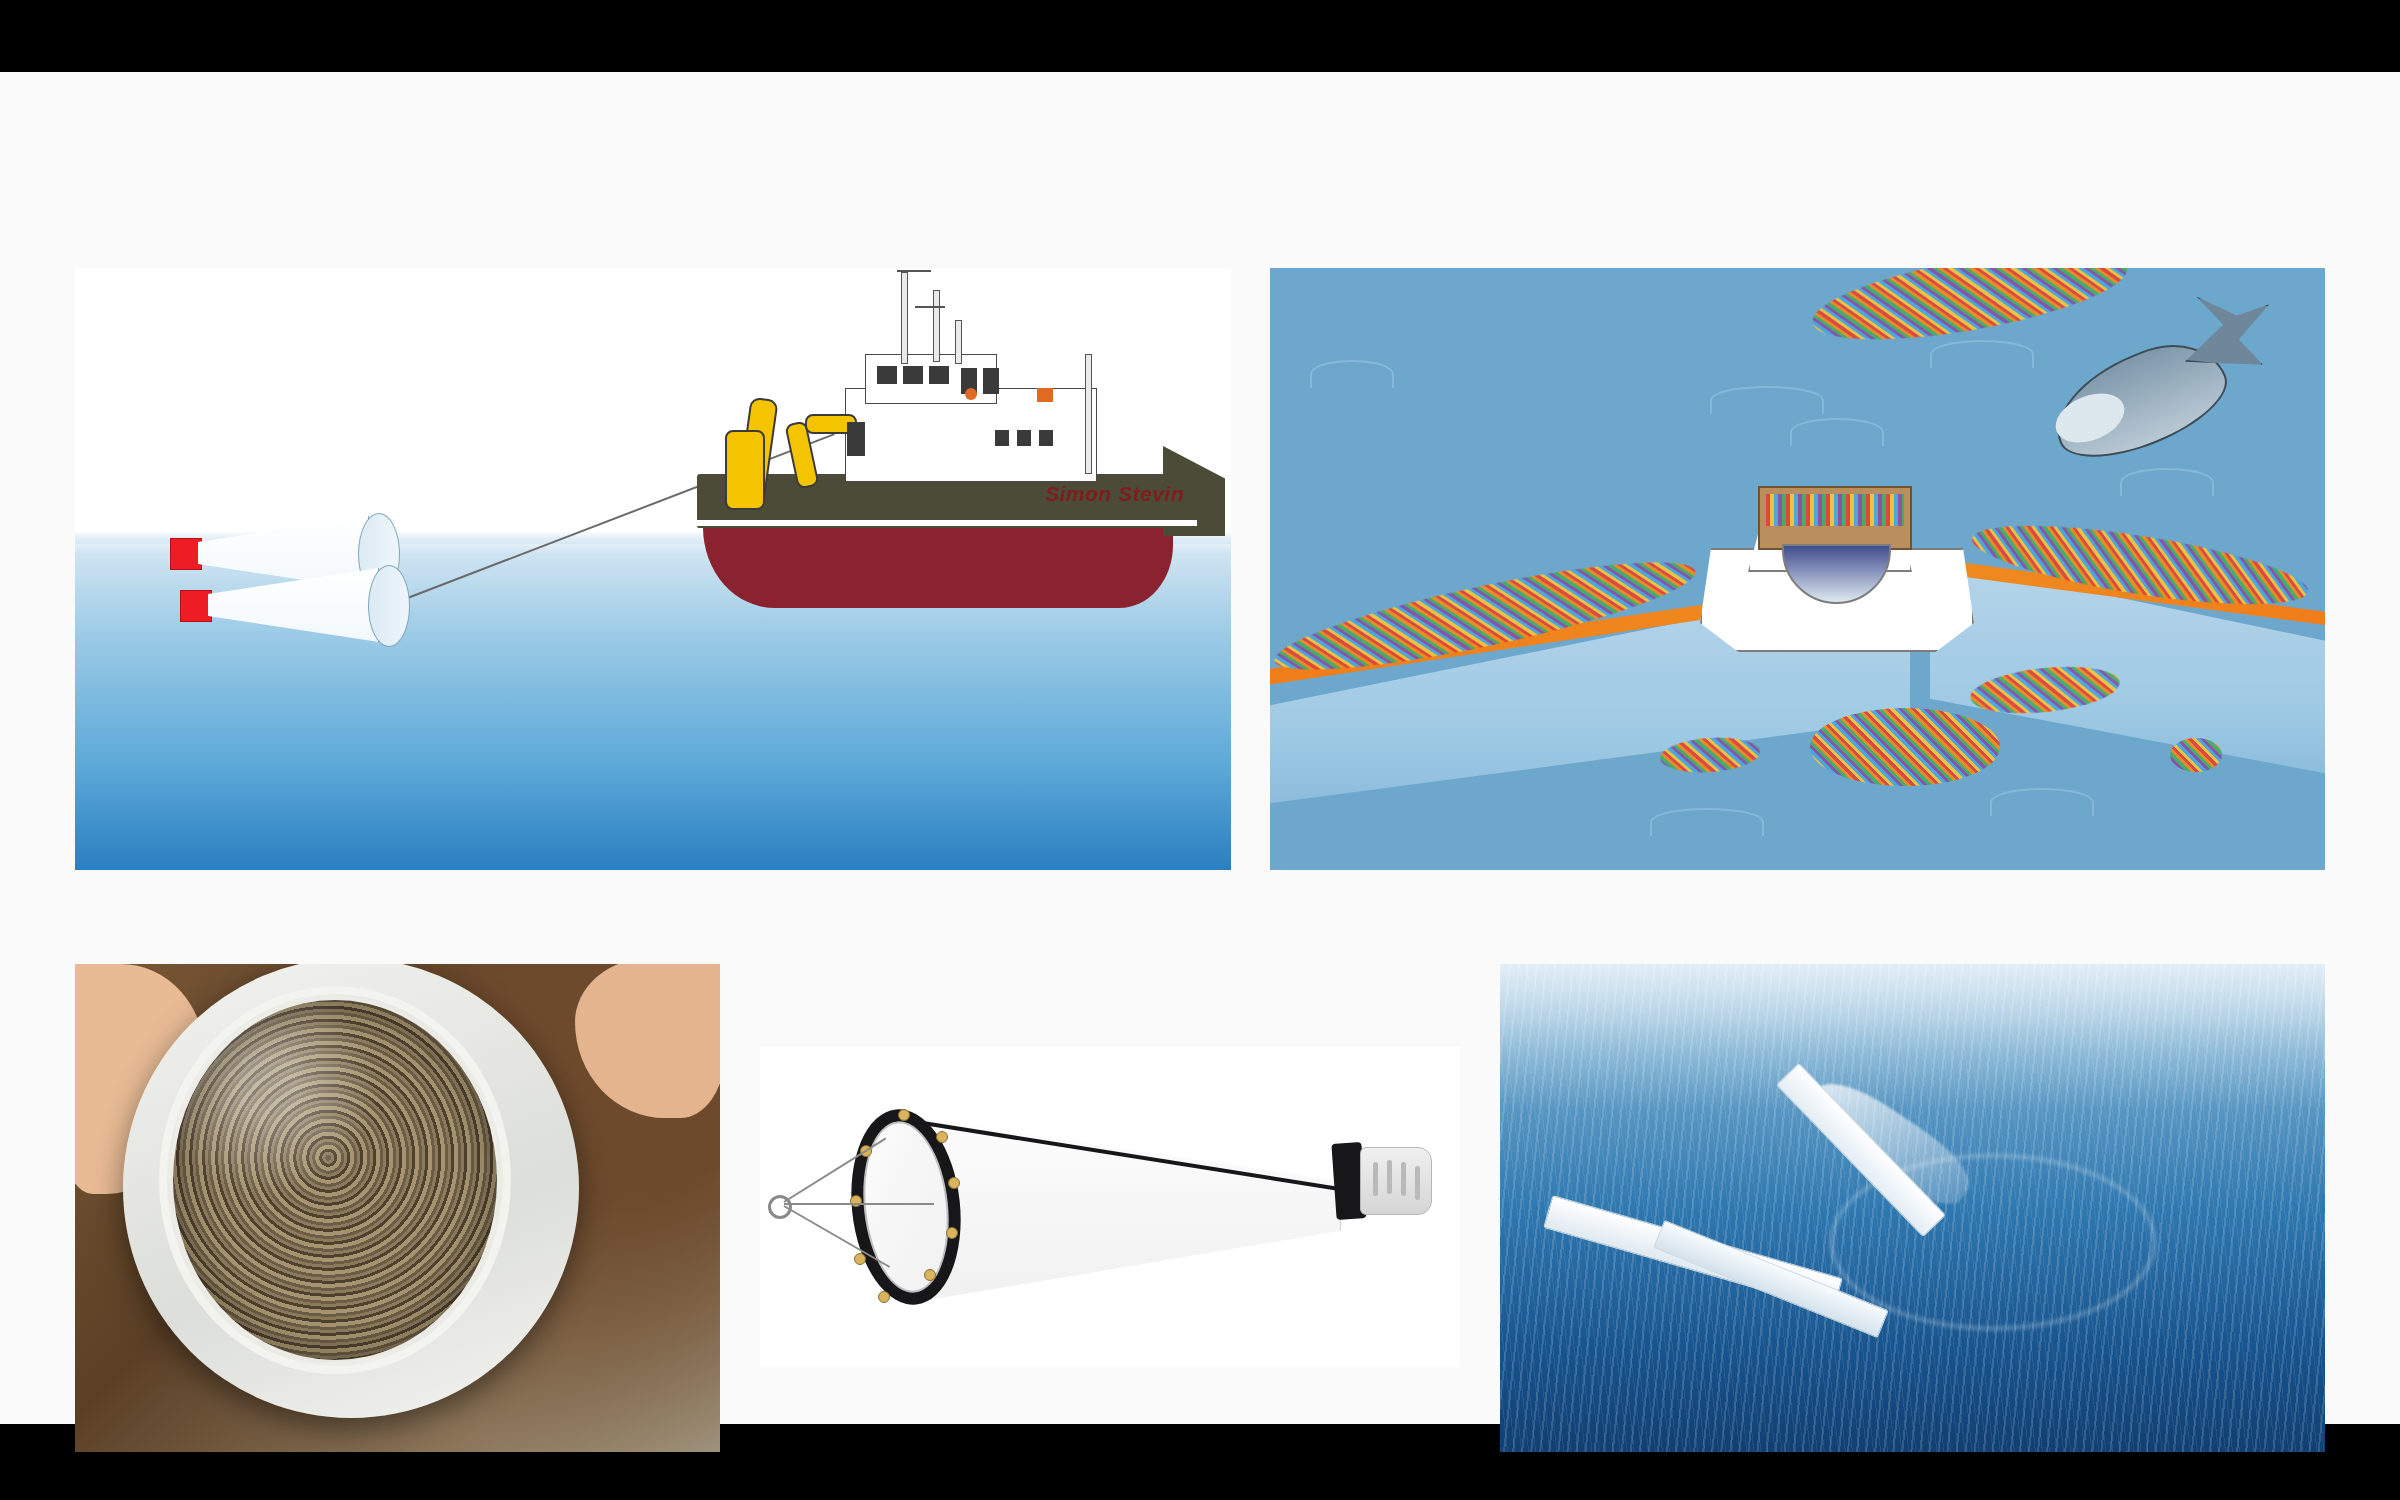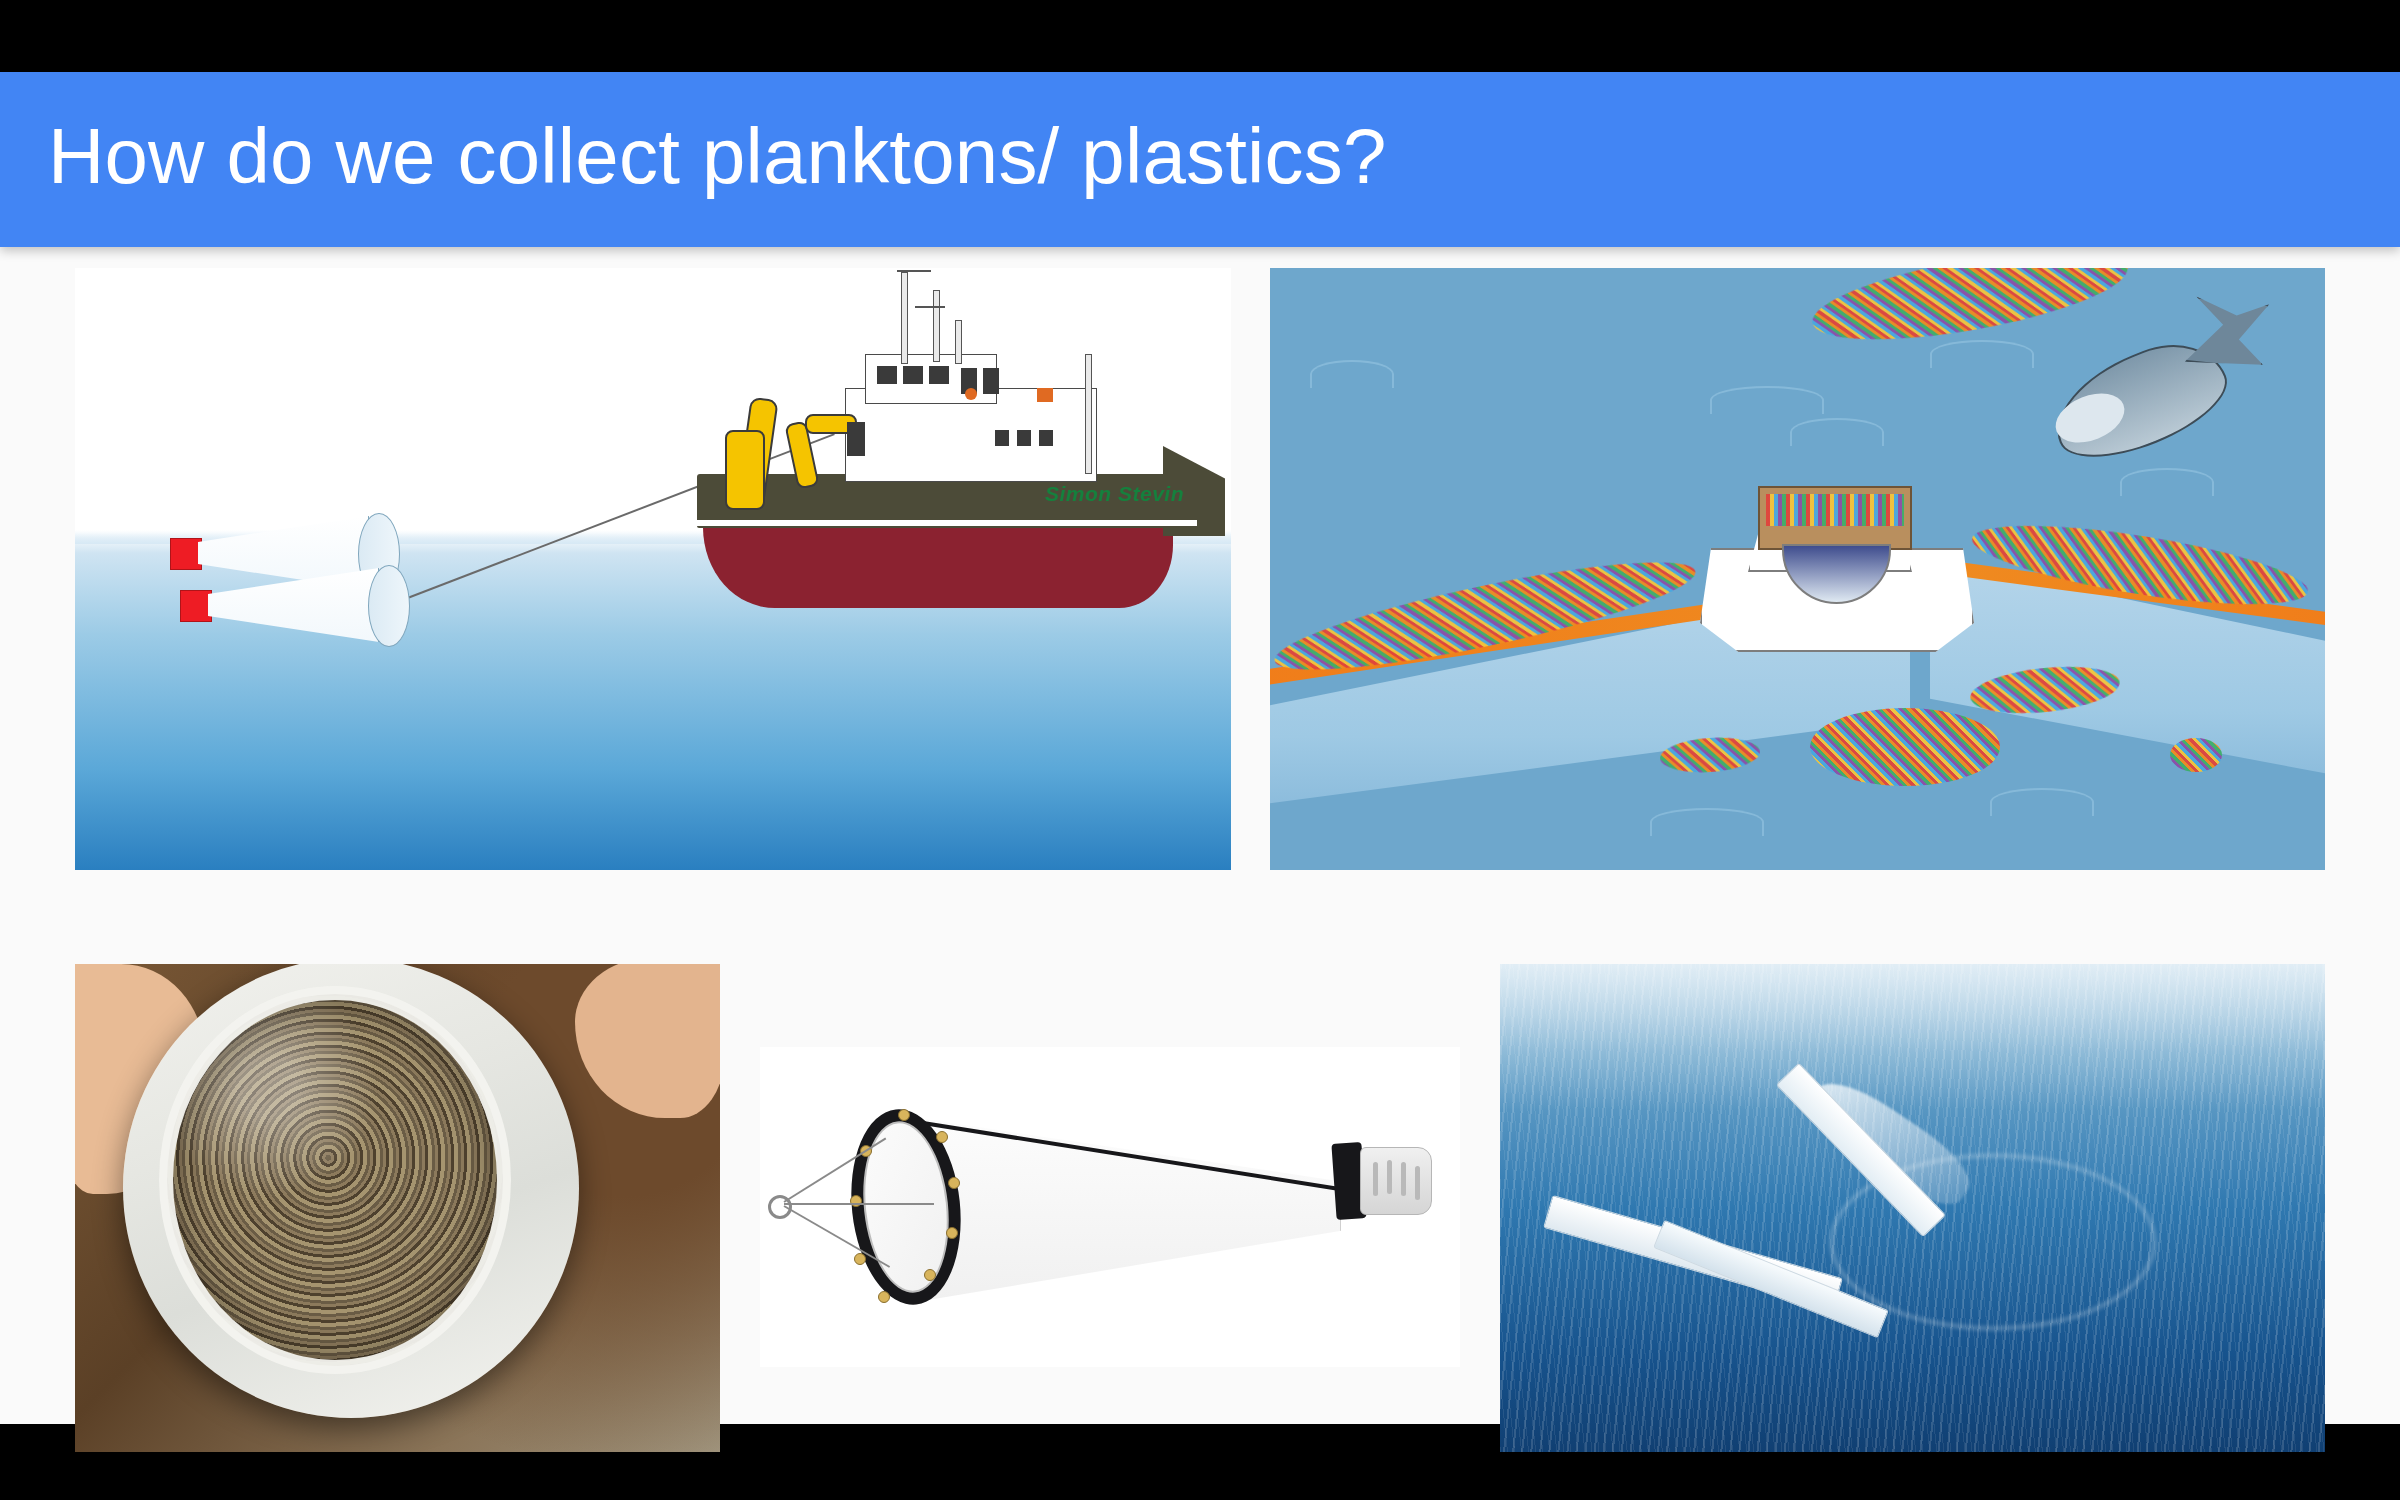--- a/index.html
+++ b/index.html
@@ -47,21 +47,21 @@
   .bridle{position:absolute;width:1px;background:#5d6b72;transform-origin:left center;}
 
   
   .ship{position:absolute;left:590px;top:58px;width:560px;height:330px;}
   .hull-red{position:absolute;left:38px;top:196px;width:470px;height:86px;
     background:#8b2230;border-radius:6px 22px 60px 80px/6px 14px 70px 90px;}
   .hull-dark{position:absolute;left:32px;top:148px;width:500px;height:54px;background:#4c4b38;
     border-radius:3px 10px 2px 2px;}
   .hull-stripe{position:absolute;left:32px;top:194px;width:500px;height:6px;background:#ffffff;}
   .ship-name{position:absolute;left:380px;top:156px;font-size:21px;font-style:italic;
-    font-weight:bold;color:#15803d;letter-spacing:.5px;white-space:nowrap;}
+    font-weight:bold;color:#7f1d1d;letter-spacing:.5px;white-space:nowrap;}
   .bow{position:absolute;left:498px;top:120px;width:62px;height:90px;background:#4c4b38;
     clip-path:polygon(0 0,100% 36%,100% 100%,0 100%);}
   .superstruct{position:absolute;left:180px;top:62px;width:250px;height:92px;background:#ffffff;
     border:1.5px solid #4a4a4a;}
   .bridge{position:absolute;left:200px;top:28px;width:130px;height:48px;background:#ffffff;
     border:1.5px solid #4a4a4a;}
   .win{position:absolute;background:#3a3a3a;}
   .mast{position:absolute;width:5px;background:#eaeaea;border:1px solid #555;}
   .crane{position:absolute;background:#f5c400;border:2px solid #3b3b3b;}
   .rail{position:absolute;border-top:2px solid #555;}
@@ -181,23 +181,20 @@
 </head>
 <body>
 
 <div class="screen">
 
   <div class="bar-top"></div>
   <div class="bar-bottom"></div>
 
   <div class="slide">
 
-    <div class="title-banner">
-      <div class="title-text">How do we collect planktons/ plastics?</div>
-    </div>
 
     <div class="photo" id="p1">
       <div class="p1-sky"></div>
       <div class="p1-sea"></div>
       <div class="p1-sealine"></div>
 
       <div class="p1-cable"></div>
 
       <div class="net p1-net1">
         <div class="cod" style="left:0;top:0;"></div>

